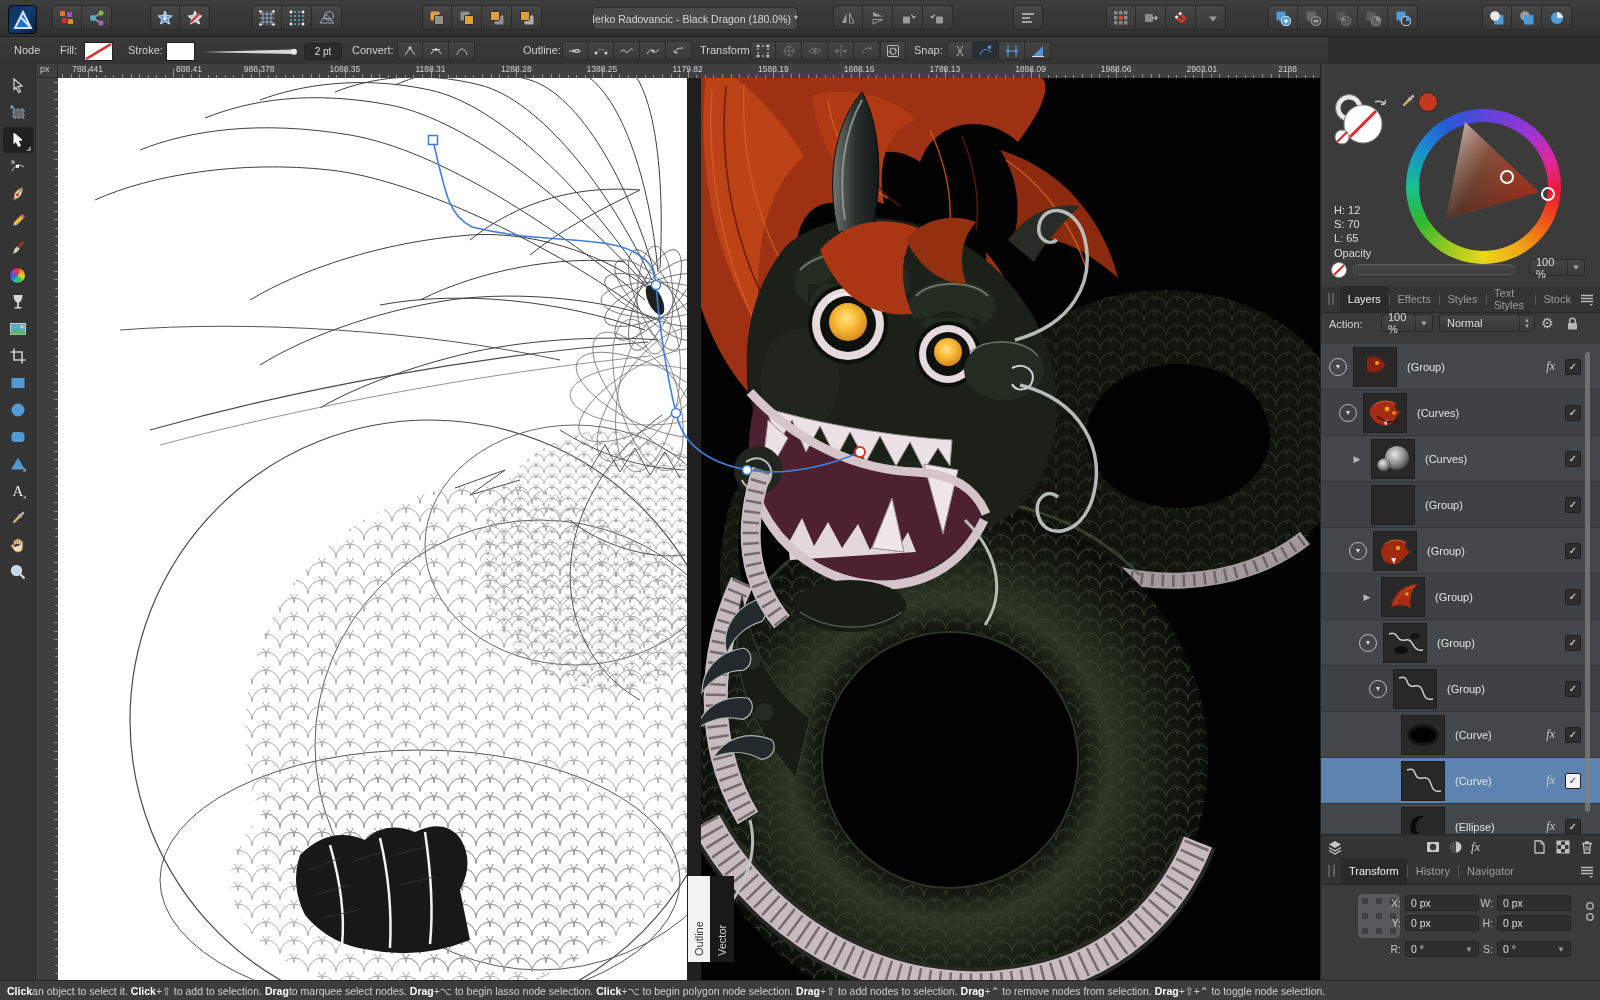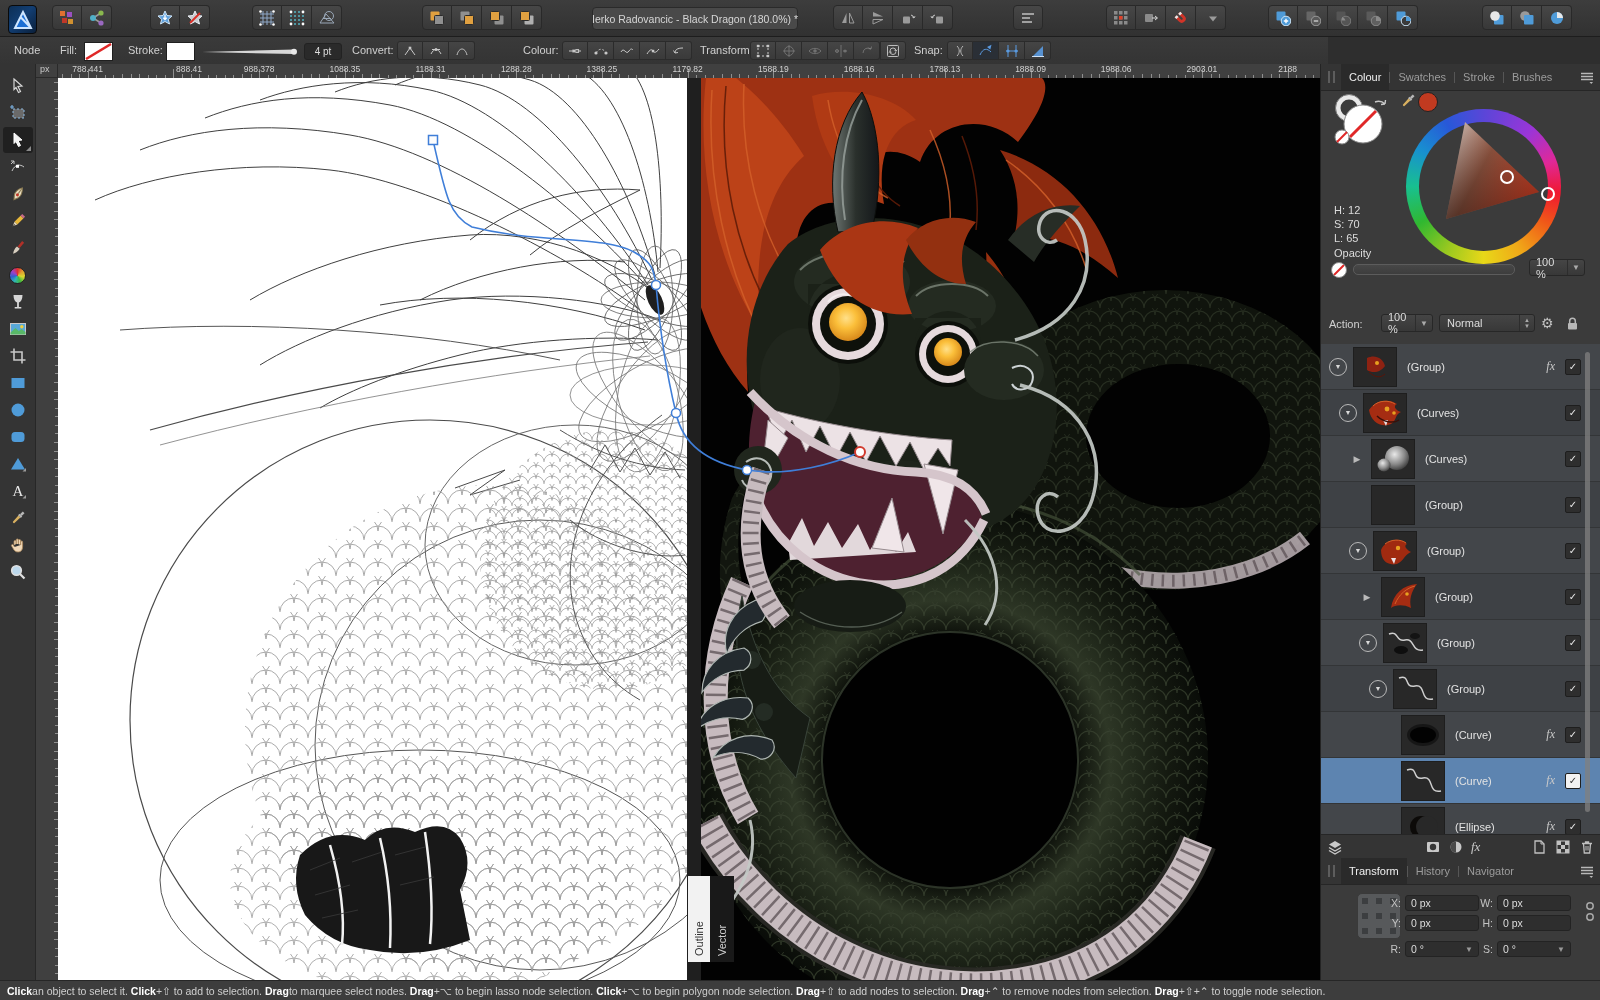--- a/index.html
+++ b/index.html
@@ -359,21 +359,21 @@
       </svg>
   </div>
   <span class="ctxlabel" style="left:128px">Stroke:</span>
   <div class="swatch" style="left:166px"></div>
   <div class="abs" style="left:202px;top:7px">
     <svg width="98" height="13">
         <polygon points="0,7 92,4.5 92,9" fill="#d8d8d8"></polygon>
         <circle cx="92" cy="6.8" r="3" fill="#e8e8e8"></circle>
       </svg>
   </div>
-  <div id="ptbox" class="abs">4 pt</div>
+  <div id="ptbox" class="abs">2 pt</div>
   <span class="ctxlabel" style="left:352px">Convert:</span>
   <div class="cgrp" style="left:397px" id="cg-convert">
       <div class="cbtn ic">
         <svg width="16" height="16" viewBox="0 0 16 16">
           <path d="M3 12 L8 5 L13 12" stroke="#c8c8c8" fill="none"></path>
           <rect x="6.7" y="3.7" width="2.6" height="2.6" fill="#c8c8c8"></rect>
         </svg>
       </div>
       <div class="cbtn ic">
         <svg width="16" height="16" viewBox="0 0 16 16">
@@ -381,21 +381,21 @@
           <path d="M4 6.5 h8" stroke="#c8c8c8" stroke-width="1"></path>
           <circle cx="8" cy="6.5" r="1.5" fill="#c8c8c8"></circle>
         </svg>
       </div>
       <div class="cbtn ic">
         <svg width="16" height="16" viewBox="0 0 16 16">
           <path d="M3 12 C5 4 11 4 13 12" stroke="#c8c8c8" fill="none"></path>
         </svg>
       </div>
     </div>
-  <span class="ctxlabel" style="left:523px">Colour:</span>
+  <span class="ctxlabel" style="left:523px">Outline:</span>
   <div class="cgrp" style="left:562px" id="cg-action">
       <div class="cbtn ic">
         <svg width="16" height="16" viewBox="0 0 16 16">
           <path d="M2 8 h3.5 M10.5 8 h3.5" stroke="#c8c8c8"></path>
           <rect x="5.3" y="6.6" width="2.8" height="2.8" fill="#c8c8c8"></rect>
           <rect x="8.8" y="6.6" width="2.8" height="2.8" fill="none" stroke="#c8c8c8"></rect>
         </svg>
       </div>
       <div class="cbtn ic">
         <svg width="16" height="16" viewBox="0 0 16 16">
@@ -1133,36 +1133,20 @@
     <rect x="688" y="876" width="22" height="86" fill="#f2f2f2"></rect>
     <text transform="translate(703 956) rotate(-90)" font-size="11" fill="#333" font-family="Liberation Sans,sans-serif" id="svg-outline-label">Outline</text>
     <rect x="710" y="876" width="24" height="86" fill="#191919"></rect>
     <text transform="translate(726 956) rotate(-90)" font-size="11" fill="#cfcfcf" font-family="Liberation Sans,sans-serif" id="svg-vector-label">Vector</text>
   </g>
 </svg>
 </div>
 
 <div id="rightpanel" class="abs">
 
-  <div class="tabbar" style="top:0" id="colour-tabs">
-      <div class="grip"></div>
-      <div class="tab active">Colour</div>
-      <div class="tabsep"></div>
-      <div class="tab">Swatches</div>
-      <div class="tabsep"></div>
-      <div class="tab">Stroke</div>
-      <div class="tabsep"></div>
-      <div class="tab">Brushes</div>
-      <div class="hamb ic">
-        <svg width="16" height="16" viewBox="0 0 16 16">
-          <path d="M2 4.5 h12 M2 7.5 h12 M2 10.5 h12" stroke="#b8b8b8" stroke-width="1.4"></path>
-          <path d="M10.5 13 h3.5 l-1.75 2 Z" fill="#b8b8b8"></path>
-        </svg>
-      </div>
-    </div>
   <div>
     <div class="abs" style="left:10px;top:30px">
       <svg width="58" height="58">
         <circle cx="18" cy="14" r="11" fill="none" stroke="#e8e8e8" stroke-width="5"></circle>
         <circle cx="18" cy="14" r="13.5" fill="none" stroke="#777" stroke-width="1"></circle>
         <circle cx="32" cy="30" r="19" fill="#fff" stroke="#888"></circle>
         <line x1="19" y1="43" x2="45" y2="17" stroke="#e02828" stroke-width="3"></line>
         <circle cx="11" cy="43" r="7" fill="#fff" stroke="#888"></circle>
         <line x1="6" y1="48" x2="16" y2="38" stroke="#e02828" stroke-width="2"></line>
         <path d="M44 8 a9 8 0 0 1 10 2 M54 10 l0.5 -4 M54 10 l-4 0.5" stroke="#c8c8c8" stroke-width="1.4" fill="none"></path>
@@ -1208,20 +1192,38 @@
           <line x1="1" y1="13" x2="13" y2="1" stroke="#e02828" stroke-width="2"></line>
         </svg>
     </div>
     <div class="abs" style="left:32px;top:200px;width:160px;height:9px;border:1px solid #5c5c5c;border-radius:5px;background:linear-gradient(#474747,#3d3d3d)"></div>
     <div class="combo abs" style="left:208px;top:195px;width:56px;height:17px;padding-left:6px">
       <span>100 %</span>
         <span class="arr">▼</span>
     </div>
   </div>
 
+  <div class="tabbar" style="top:222px" id="layers-tabs">
+      <div class="grip"></div>
+      <div class="tab active">Layers</div>
+      <div class="tabsep"></div>
+      <div class="tab">Effects</div>
+      <div class="tabsep"></div>
+      <div class="tab">Styles</div>
+      <div class="tabsep"></div>
+      <div class="tab">Text Styles</div>
+      <div class="tabsep"></div>
+      <div class="tab">Stock</div>
+      <div class="hamb ic">
+        <svg width="16" height="16" viewBox="0 0 16 16">
+          <path d="M2 4.5 h12 M2 7.5 h12 M2 10.5 h12" stroke="#b8b8b8" stroke-width="1.4"></path>
+          <path d="M10.5 13 h3.5 l-1.75 2 Z" fill="#b8b8b8"></path>
+        </svg>
+      </div>
+    </div>
   <div>
     <div class="abs" style="left:8px;top:254px;font-size:11px;color:#d0d0d0">Action:</div>
     <div class="combo abs" style="left:60px;top:250px;width:52px;height:18px;padding-left:6px">
       <span>100 %</span>
         <span class="arr">▼</span>
     </div>
     <div class="combo abs" style="left:118px;top:250px;width:96px;height:18px;padding-left:7px">
       <span>Normal</span>
         <span class="arr" style="font-size:6px;line-height:6px">▲<br>▼</span>
     </div>

